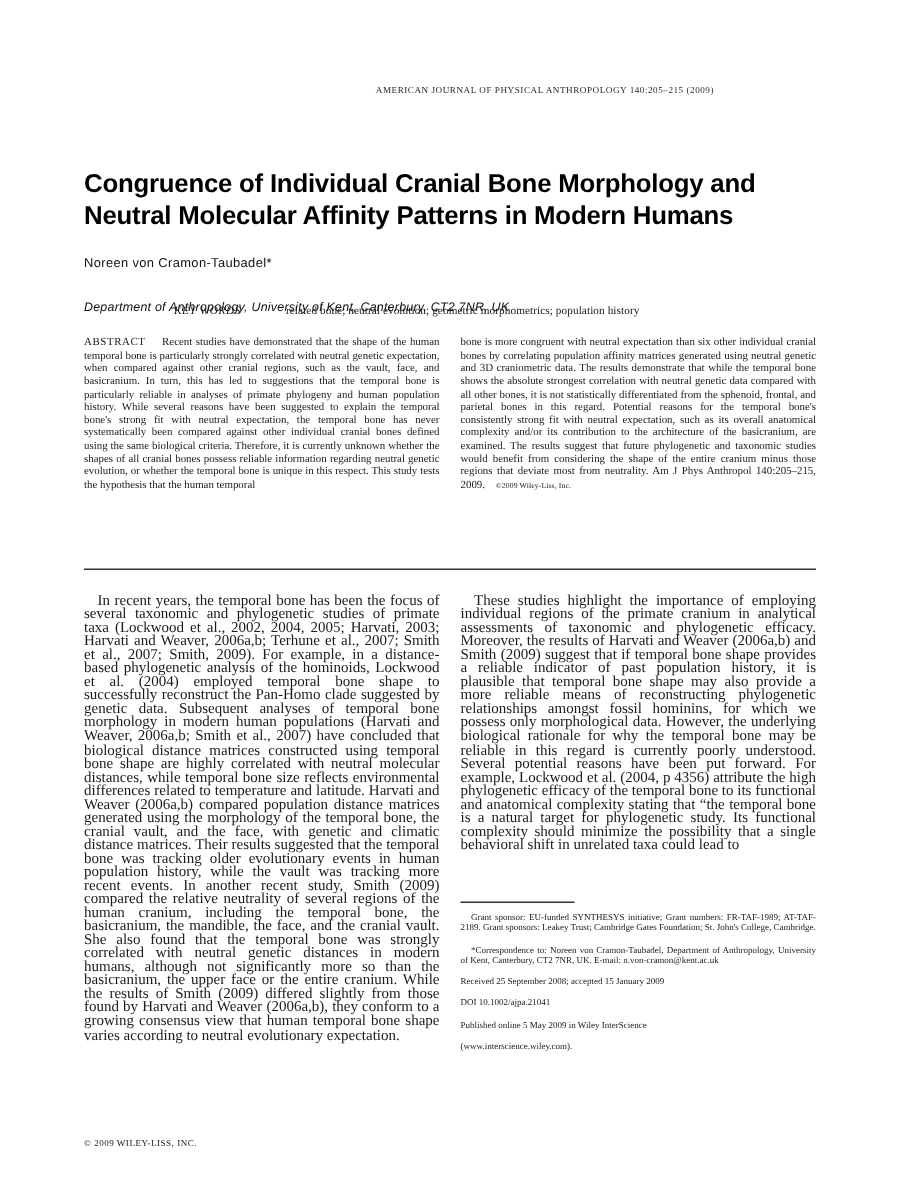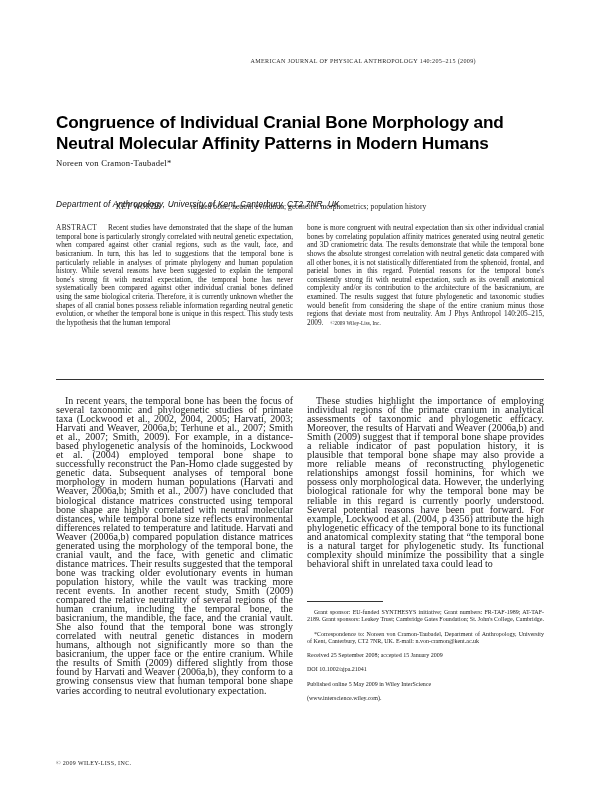--- a/index.html
+++ b/index.html
@@ -43,23 +43,23 @@
     font-family: "Liberation Sans", sans-serif;
     font-weight: bold;
     font-size: 17.2px;
     line-height: 21.5px;
     letter-spacing: -0.15px;
     color: #000;
   }
   .authors {
     position: absolute;
     left: 56px;
-    top: 158px;
-    width: 492px;
-    font-family: Liberation Serif, serif;
+    top: 170px;
+    width: 492px;
+    font-family: Liberation Sans, sans-serif;
     font-size: 8.6px;
     letter-spacing: 0.25px;
     color: #111;
   }
   .affiliation {
     position: absolute;
     left: 56px;
     top: 178px;
     width: 492px;
     font-family: Liberation Sans, sans-serif;

